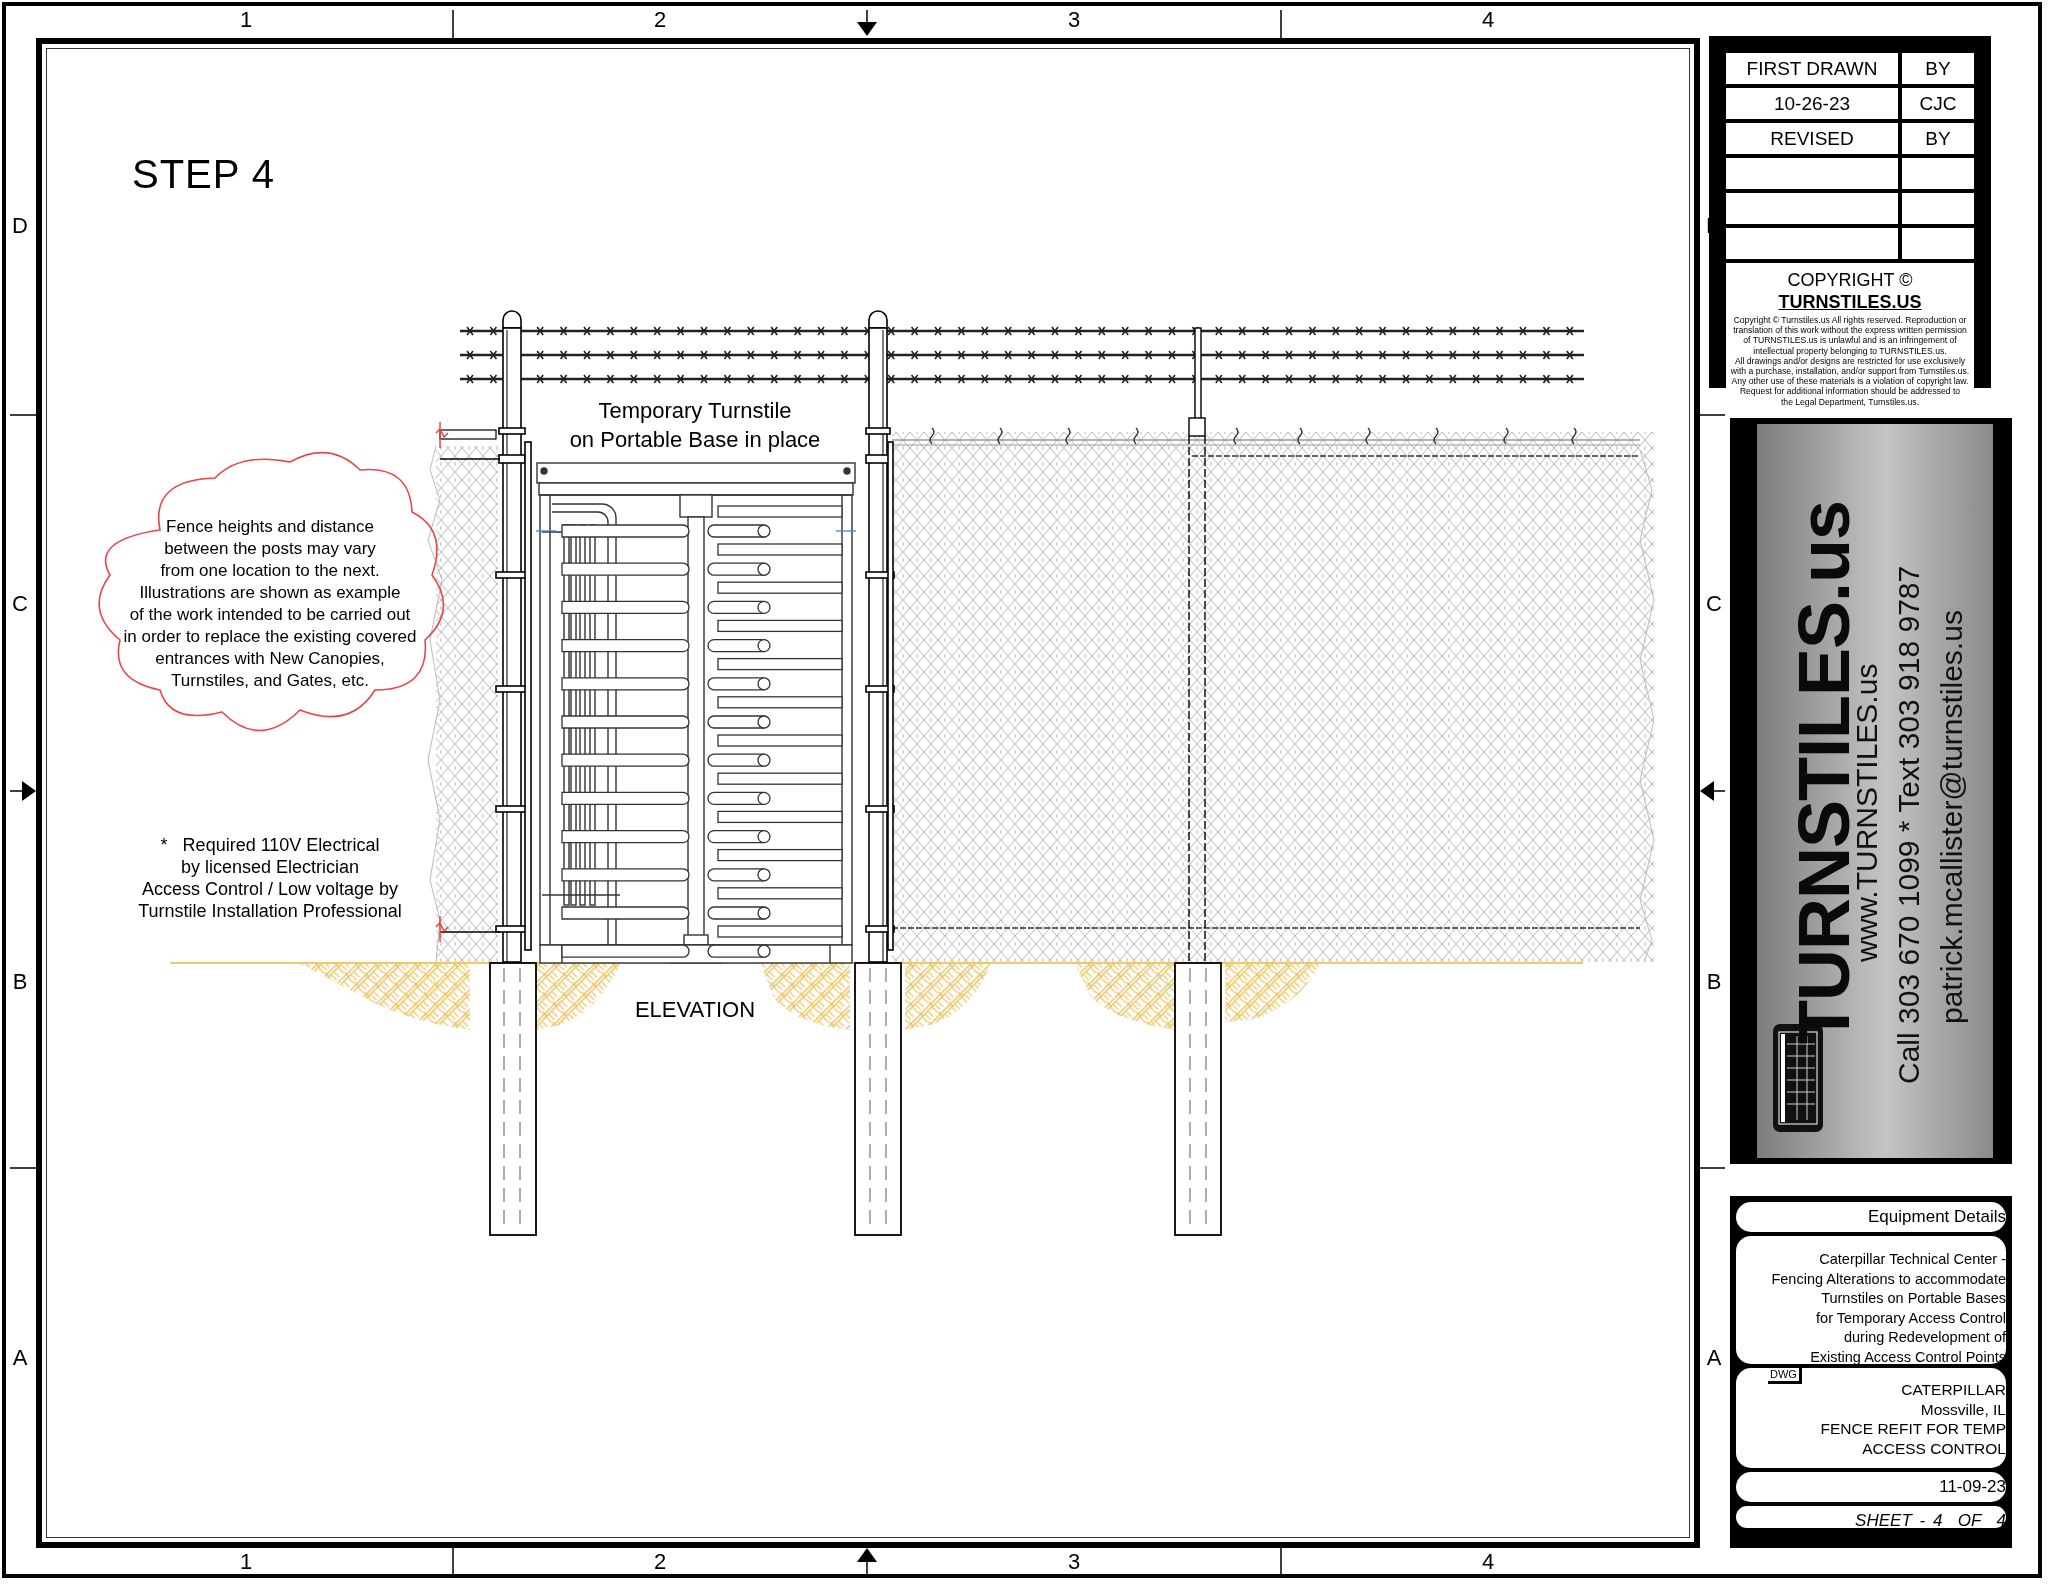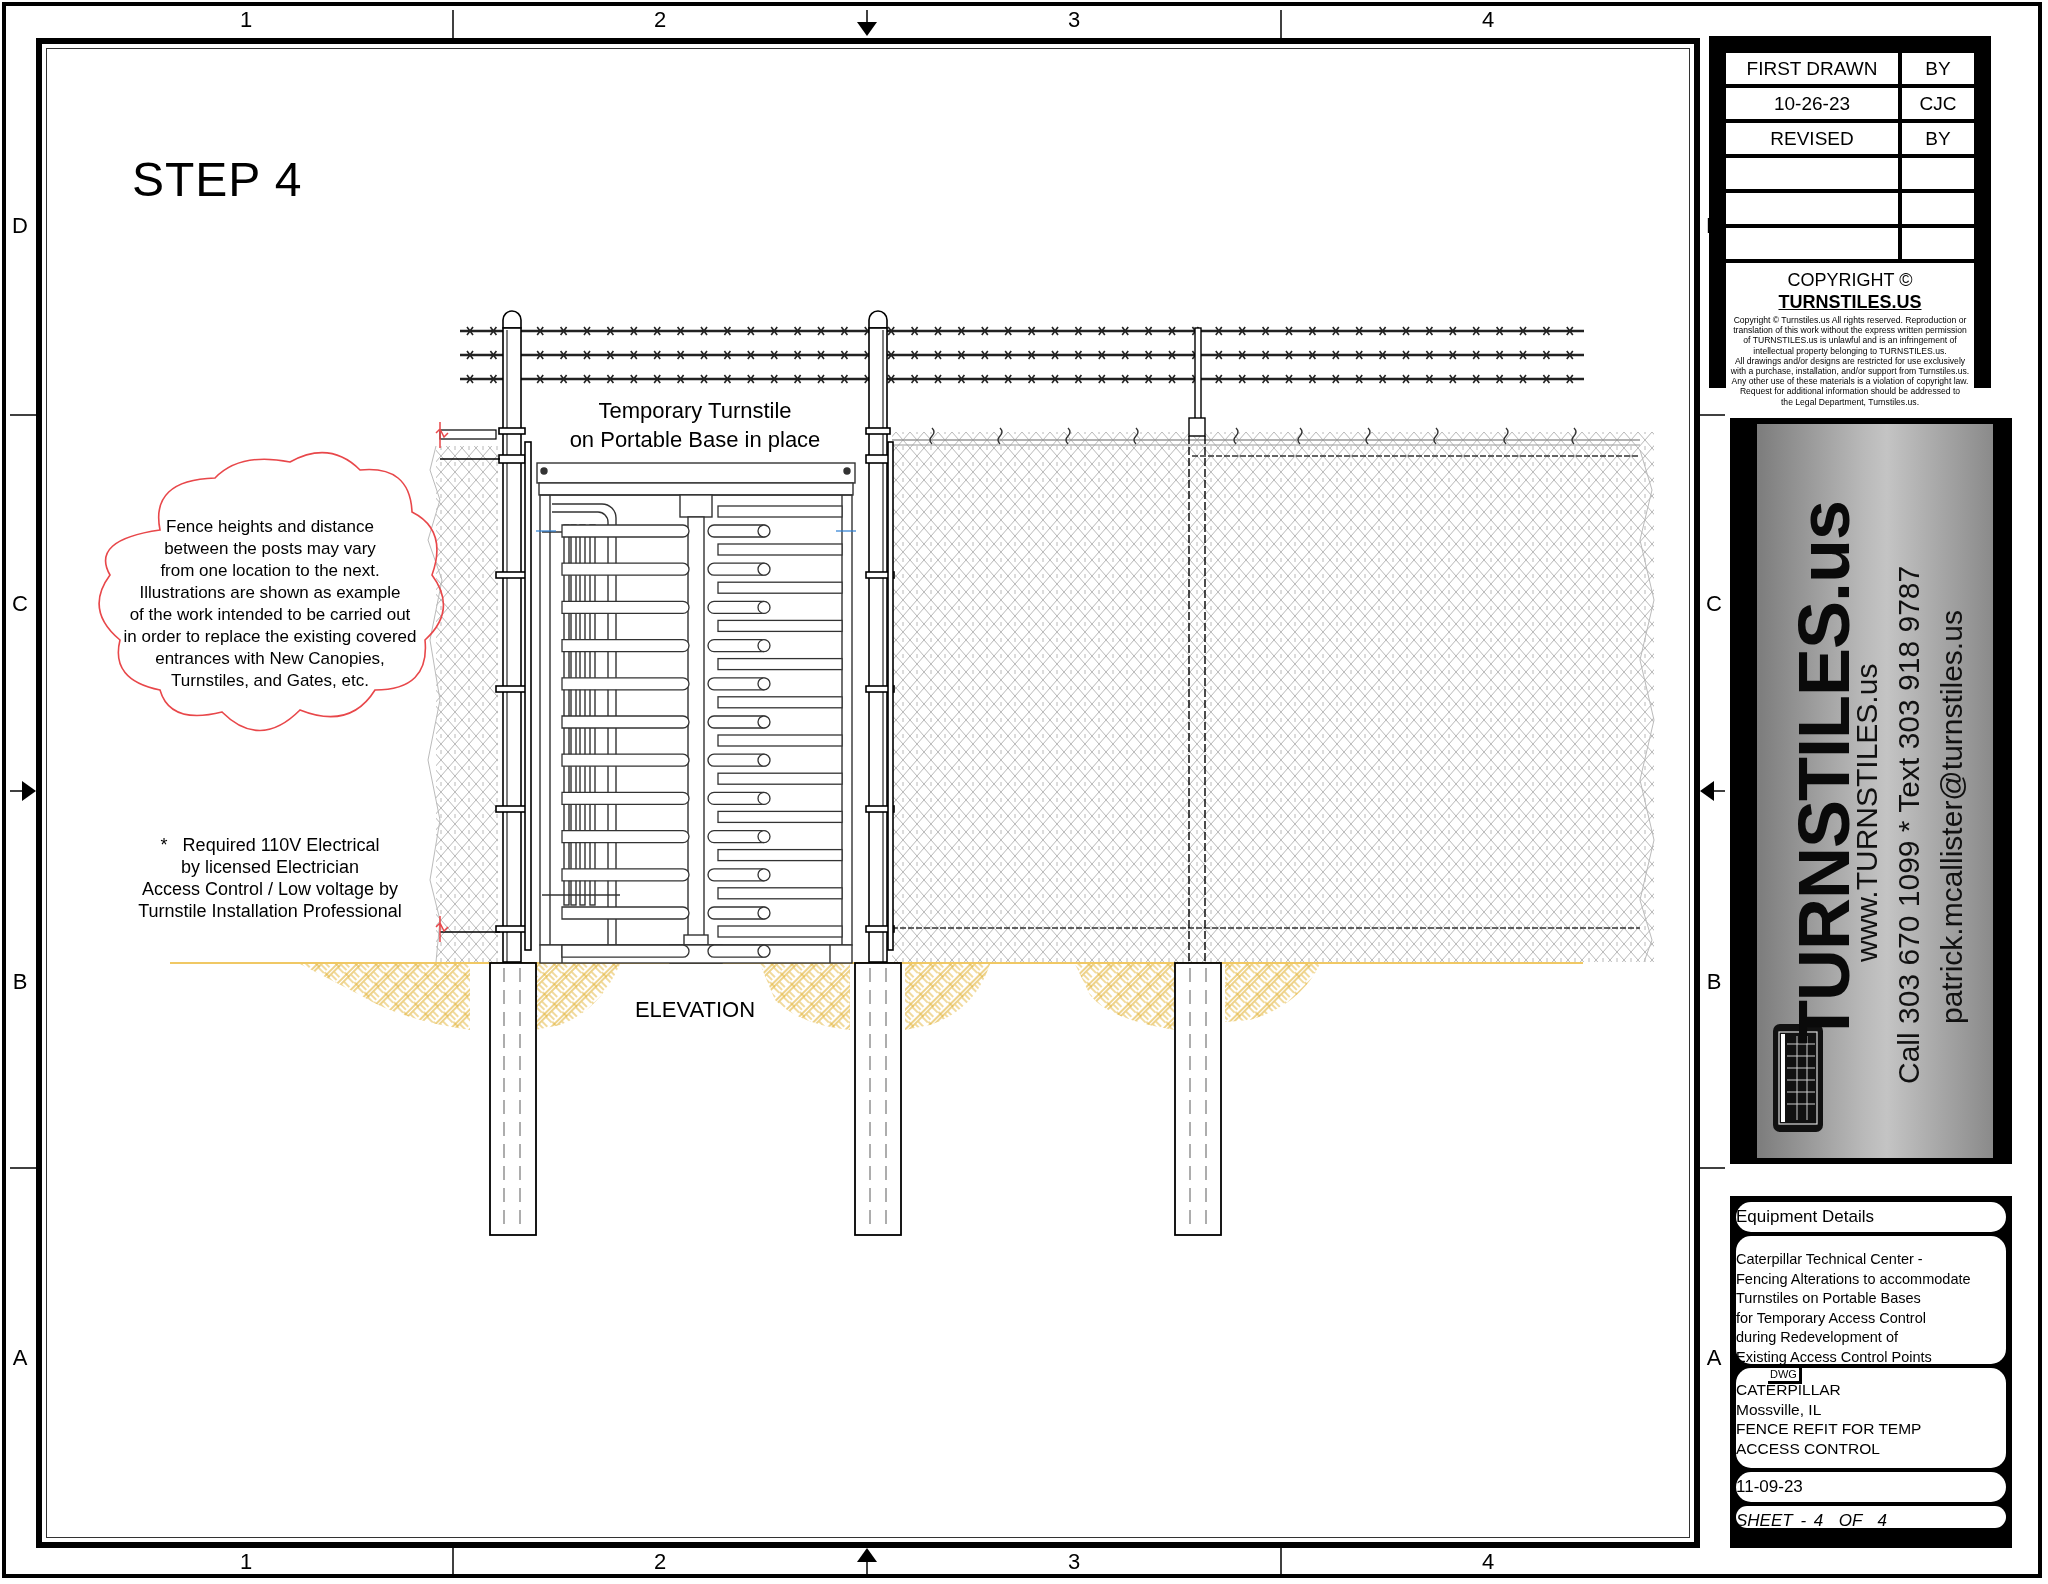--- a/index.html
+++ b/index.html
@@ -3,21 +3,21 @@
 <meta charset="utf-8">
 <style>
   html, body { margin: 0; padding: 0; background: #ffffff; }
   body { width: 2048px; height: 1584px; position: relative; overflow: hidden; font-family: "Liberation Sans", sans-serif; color: #000; }
   .abs { position: absolute; }
   .sheet-outer { left: 2px; top: 2px; width: 2040px; height: 1576px; border: 4px solid #000; box-sizing: border-box; }
   .drawing-frame-outer { left: 36px; top: 38px; width: 1664px; height: 1510px; border: 6px solid #000; box-sizing: border-box; }
   .drawing-frame-inner { left: 46px; top: 48px; width: 1644px; height: 1490px; border: 1.5px solid #333; box-sizing: border-box; }
   .zone-label { font-size: 22px; text-align: center; width: 40px; line-height: 24px; }
   .svgwrap { left: 0; top: 0; width: 2048px; height: 1584px; }
-  .step-title { left: 132px; top: 152px; font-size: 48px; letter-spacing: 1px; }
+  .step-title { left: 132px; top: 152px; font-size: 40px; letter-spacing: 1px; }
   .turnstile-label { left: 530px; top: 396px; width: 330px; text-align: center; font-size: 22px; line-height: 29px; }
   .elevation-label { left: 600px; top: 997px; width: 190px; text-align: center; font-size: 22px; }
   .cloud-text { left: 100px; top: 516px; width: 340px; text-align: center; font-size: 17px; line-height: 22px; }
   .elec-note { left: 120px; top: 834px; width: 300px; text-align: center; font-size: 18px; line-height: 22px; }
   .tb-grid { left: 1709px; top: 36px; width: 282px; height: 352px; border: 3px solid #000; box-sizing: border-box; background:#000; padding: 14px; display:grid; grid-template-columns: 172px 1fr; grid-auto-rows: 31px; gap: 4px; }
   .tb-cell { background: #fff; display: flex; align-items: center; justify-content: center; font-size: 19px; }
   .tb-copyright { grid-column: 1 / 3; background: #fff; height: 128px; padding: 6px 4px; box-sizing: border-box; text-align: center; }
   .copy-head { font-size: 18px; line-height: 22px; }
   .copy-head b { text-decoration: underline; font-weight: bold; }
   .copy-body { font-size: 8.6px; line-height: 10.2px; margin-top: 2px; }
@@ -25,21 +25,21 @@
   .logo-panel { left: 1730px; top: 418px; width: 282px; height: 746px; background: #000; box-sizing: border-box; border: 3px solid #000; }
   .logo-inner { position: absolute; left: 24px; top: 3px; width: 236px; height: 734px; background: linear-gradient(90deg, #7c7c7c 0%, #b9b9b9 45%, #c4c4c4 55%, #8a8a8a 100%); overflow: hidden; }
   .rot { position: absolute; transform-origin: 0 0; transform: rotate(-90deg); white-space: nowrap; }
   .logo-brand { left: 26px; top: 620px; font-size: 72px; font-weight: bold; letter-spacing: -1px; color: #0a0a0a; font-family: "Liberation Sans", sans-serif; }
   .logo-web { left: 93px; top: 538px; font-size: 30px; color: #111; }
   .logo-phone { left: 135px; top: 660px; font-size: 30px; color: #111; }
   .logo-email { left: 178px; top: 600px; font-size: 30px; color: #111; }
   .logo-icon { position: absolute; left: 16px; top: 600px; width: 50px; height: 108px; background: #111; border-radius: 7px; }
 
   .tb2 { left: 1730px; top: 1196px; width: 282px; height: 352px; border: 3px solid #000; box-sizing: border-box; background: #000; padding: 3px; display: flex; flex-direction: column; gap: 4px; }
-  .tb2 > div { background: #fff; text-align: left; border-radius: 15px; }
+  .tb2 > div { background: #fff; text-align: right; border-radius: 15px; }
   .tb2-head { height: 30px; font-size: 17px; line-height: 30px; }
   .tb2-desc { height: 128px; font-size: 14.5px; line-height: 19.5px; padding-top: 14px; box-sizing: border-box; }
   .tb2-dwg { height: 100px; font-size: 15.5px; line-height: 19.5px; position: relative; padding-top: 12px; box-sizing: border-box; }
   .dwg-tag { position: absolute; left: 0; top: 0; font-size: 11px; line-height: 13px; padding: 0 2px; border-right: 3px solid #000; border-bottom: 3px solid #000; background: #fff; margin-left: 32px; }
   .tb2-date { height: 30px; font-size: 17px; line-height: 30px; }
   .tb2-sheet { height: 22px; font-size: 17px; line-height: 30px; word-spacing: 3px; font-style: italic; }
 </style>
 </head>
 <body>
 

